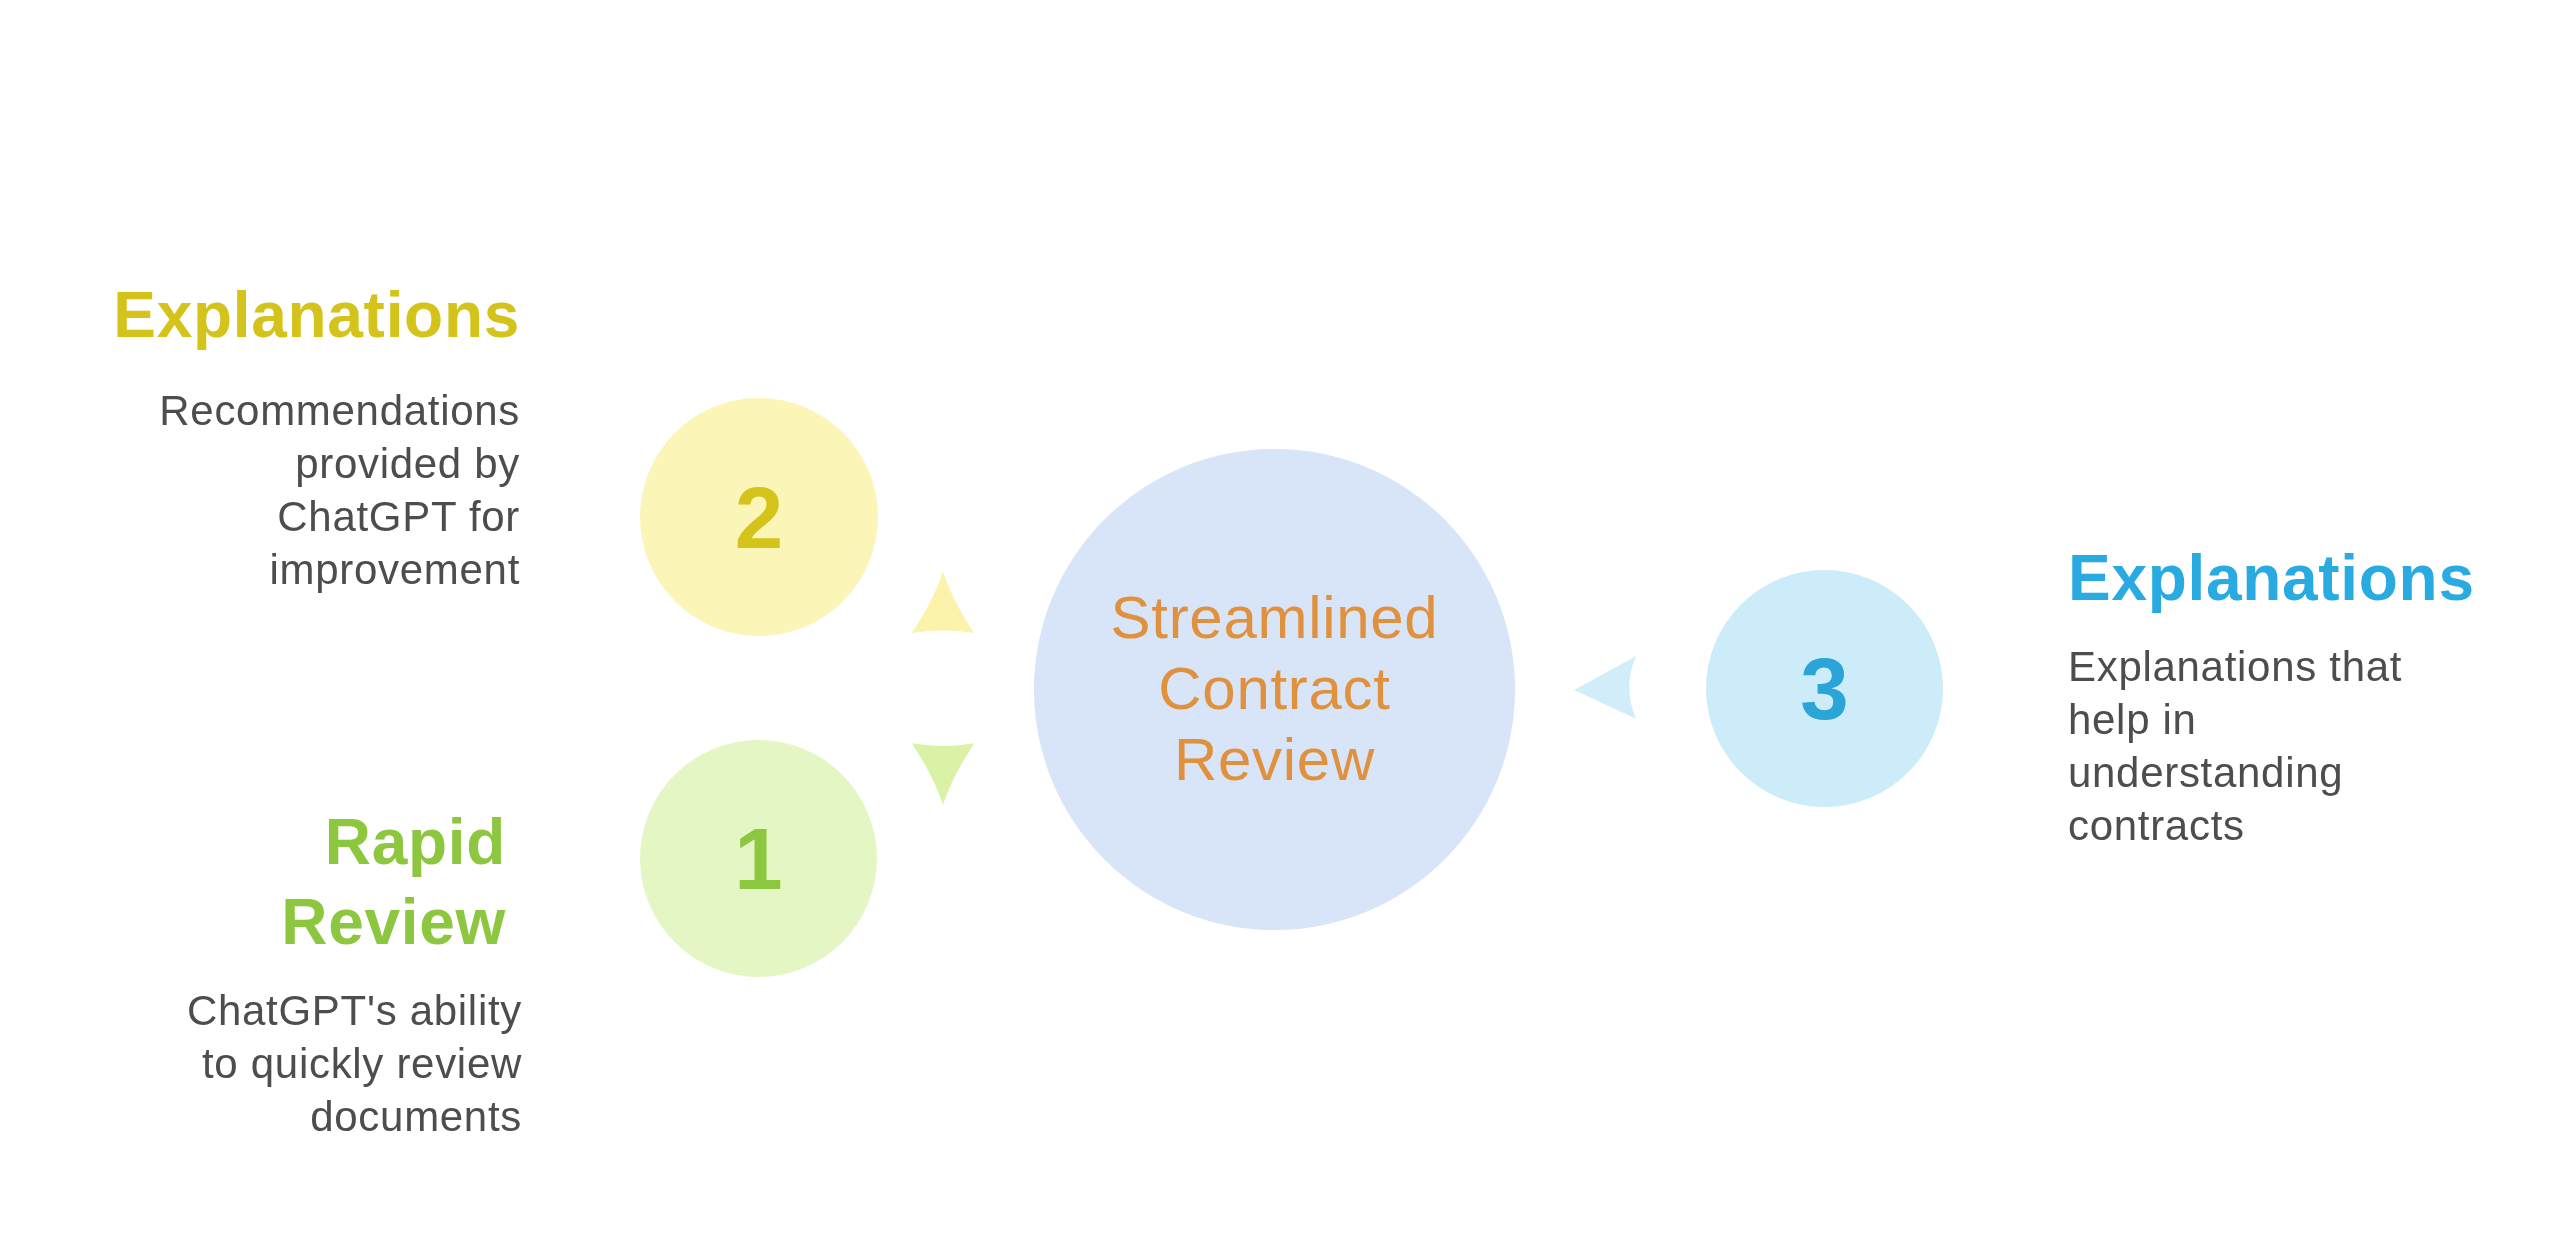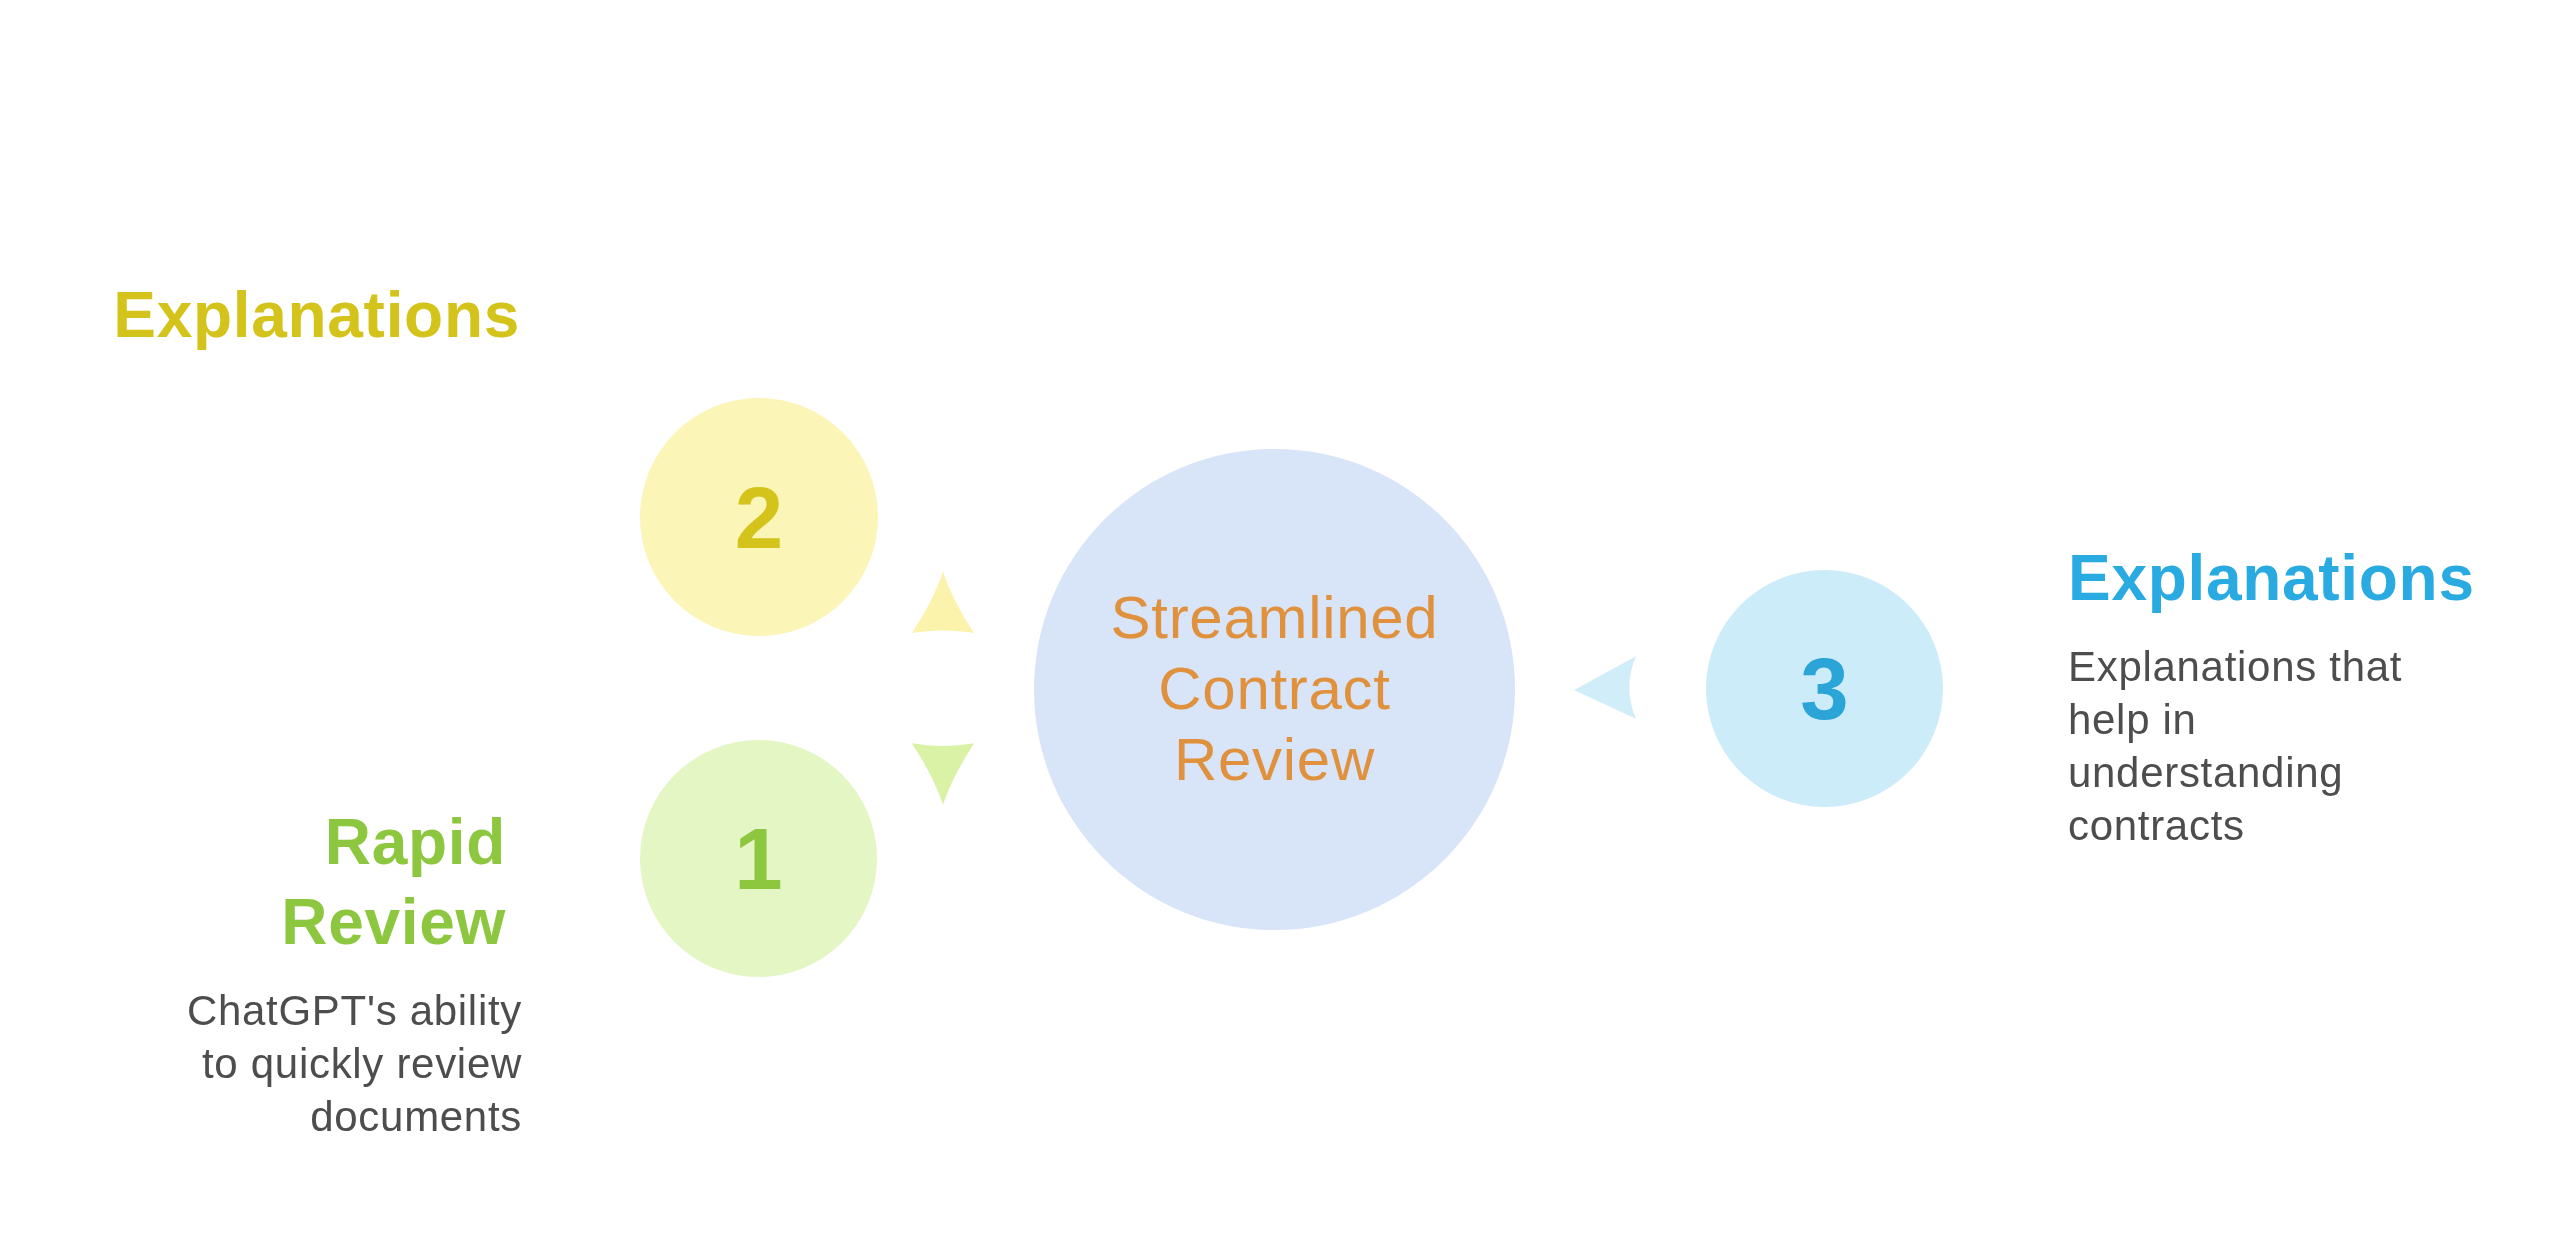--- a/index.html
+++ b/index.html
@@ -82,20 +82,24 @@
   .tri-up   { left: 909px; top: 570px;  width: 68px; height: 65px; }
   .tri-down { left: 909px; top: 742px; width: 68px; height: 64px; }
   .tri-left { left: 1572px; top: 655px;  width: 66px;  height: 65px; }
 </style>
 </head>
 <body>
 
 <div class="canvas">
 
   <div class="txt heading align-right sugg-heading">Explanations</div>
+  <div class="txt desc align-right sugg-desc">Recommendations
+provided by
+ChatGPT for
+improvement</div>
 
   <div class="txt heading align-right rapid-heading">Rapid
 Review</div>
   <div class="txt desc align-right rapid-desc">ChatGPT's ability
 to quickly review
 documents</div>
 
   <div class="txt desc align-left expl-desc">Explanations that
 help in
 understanding

